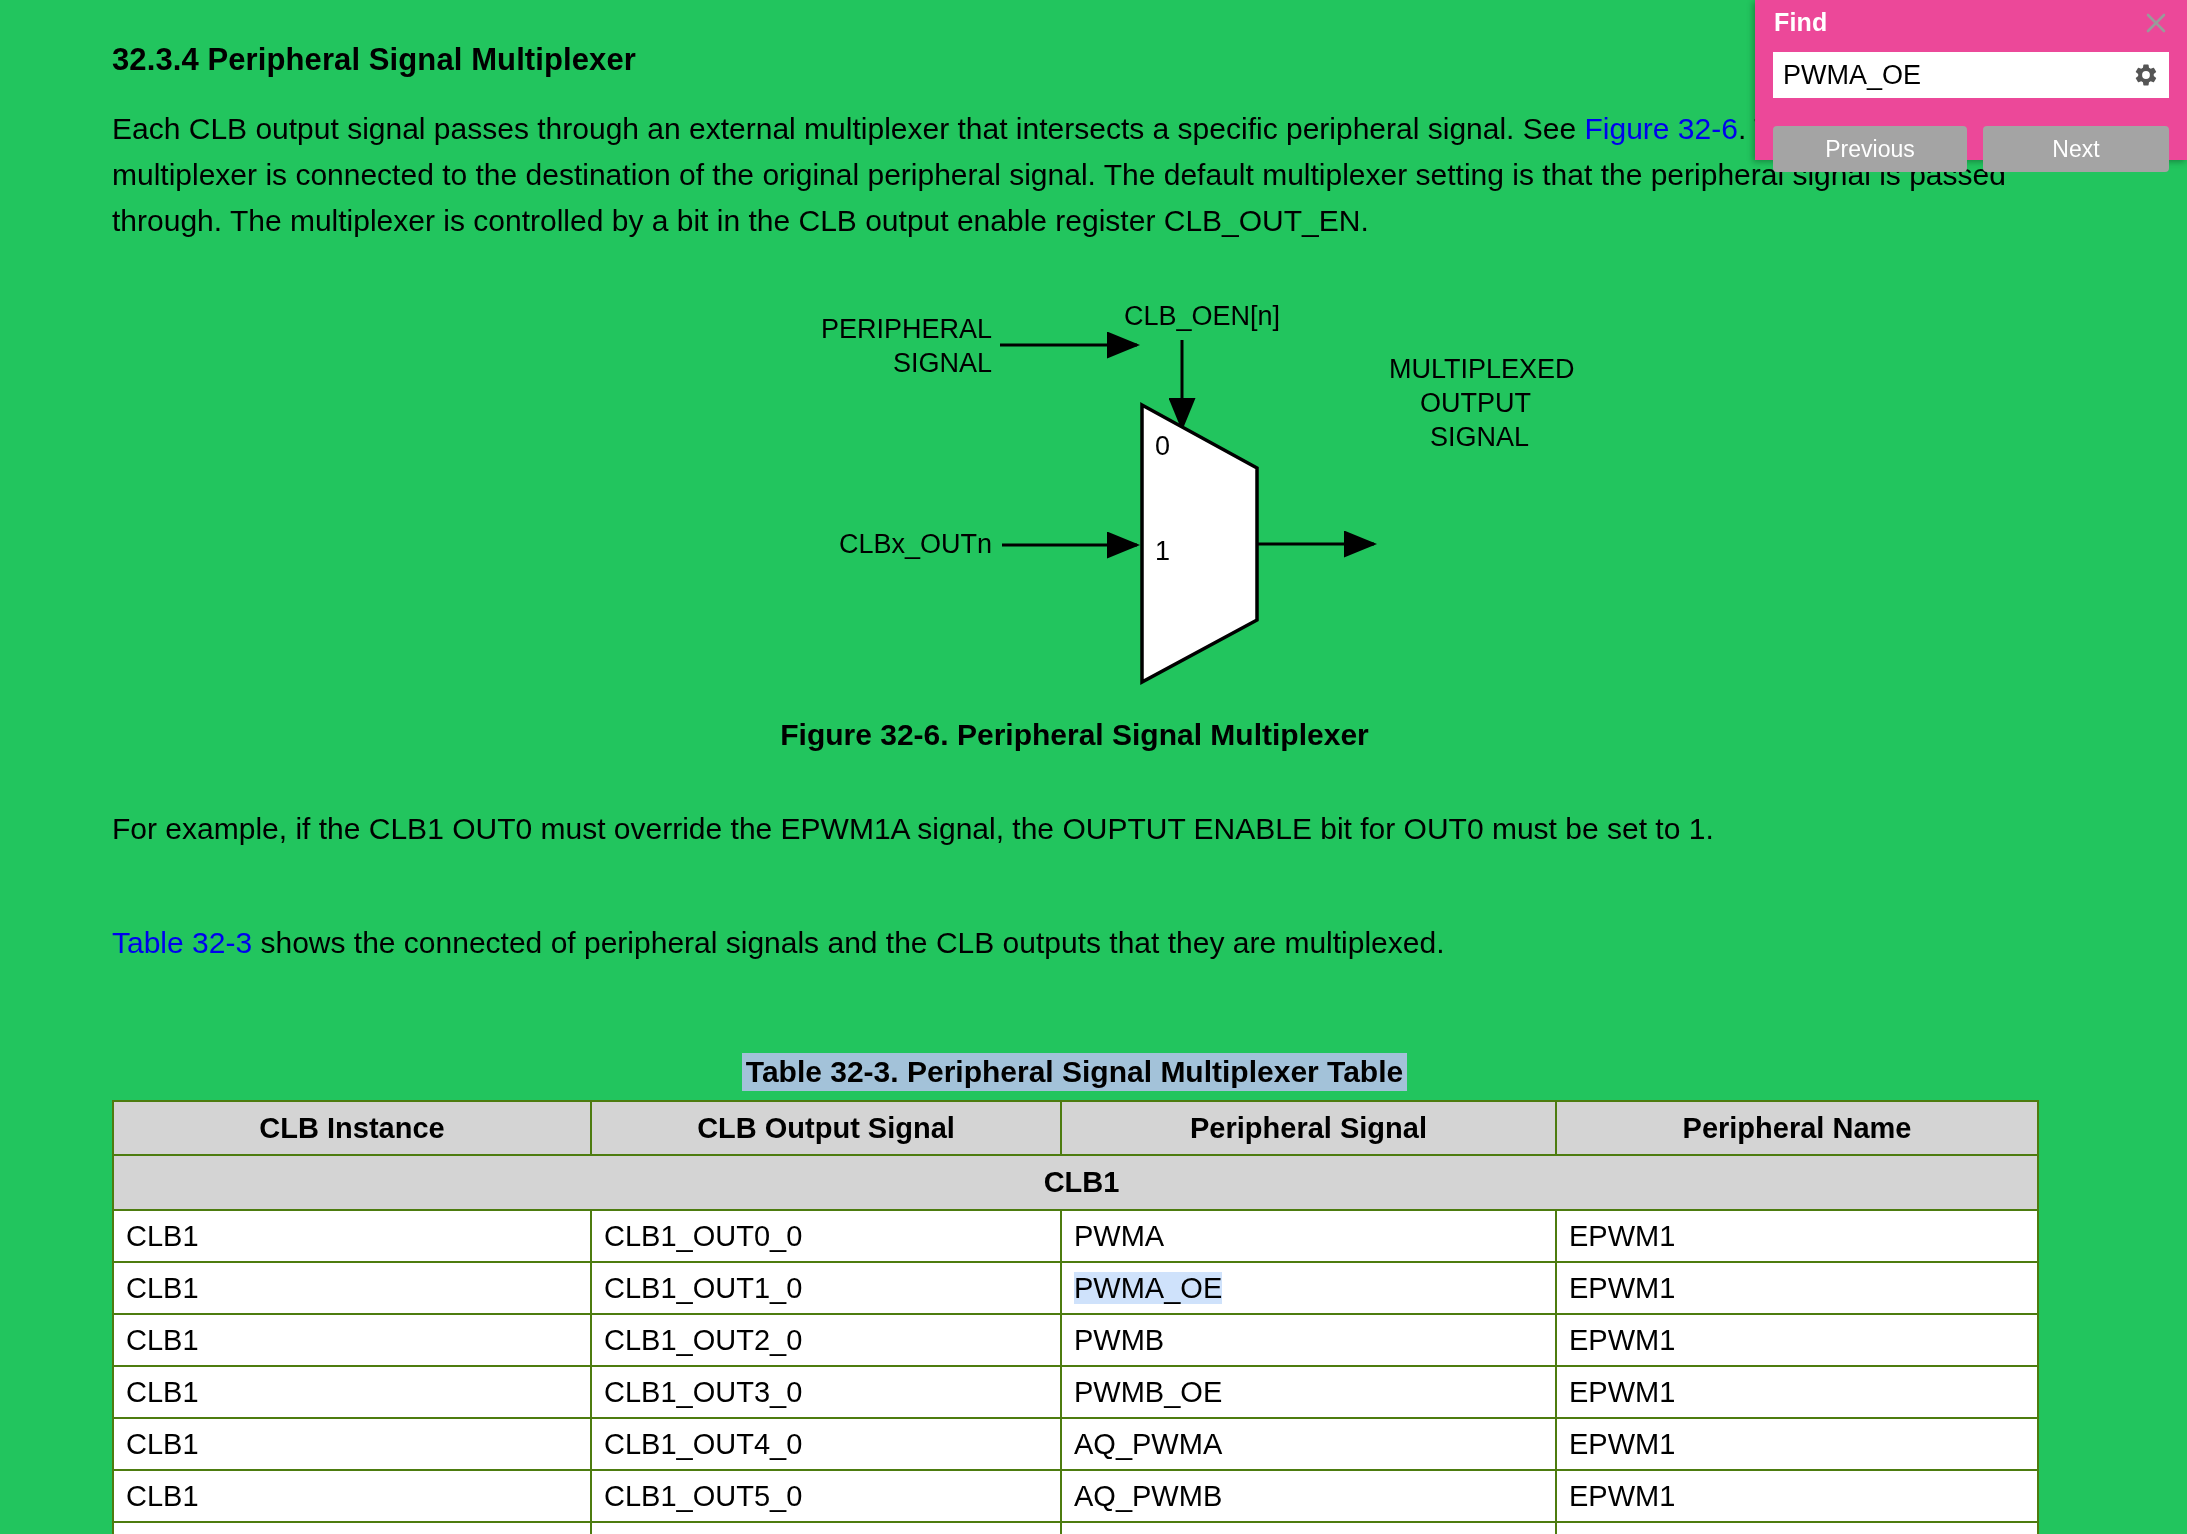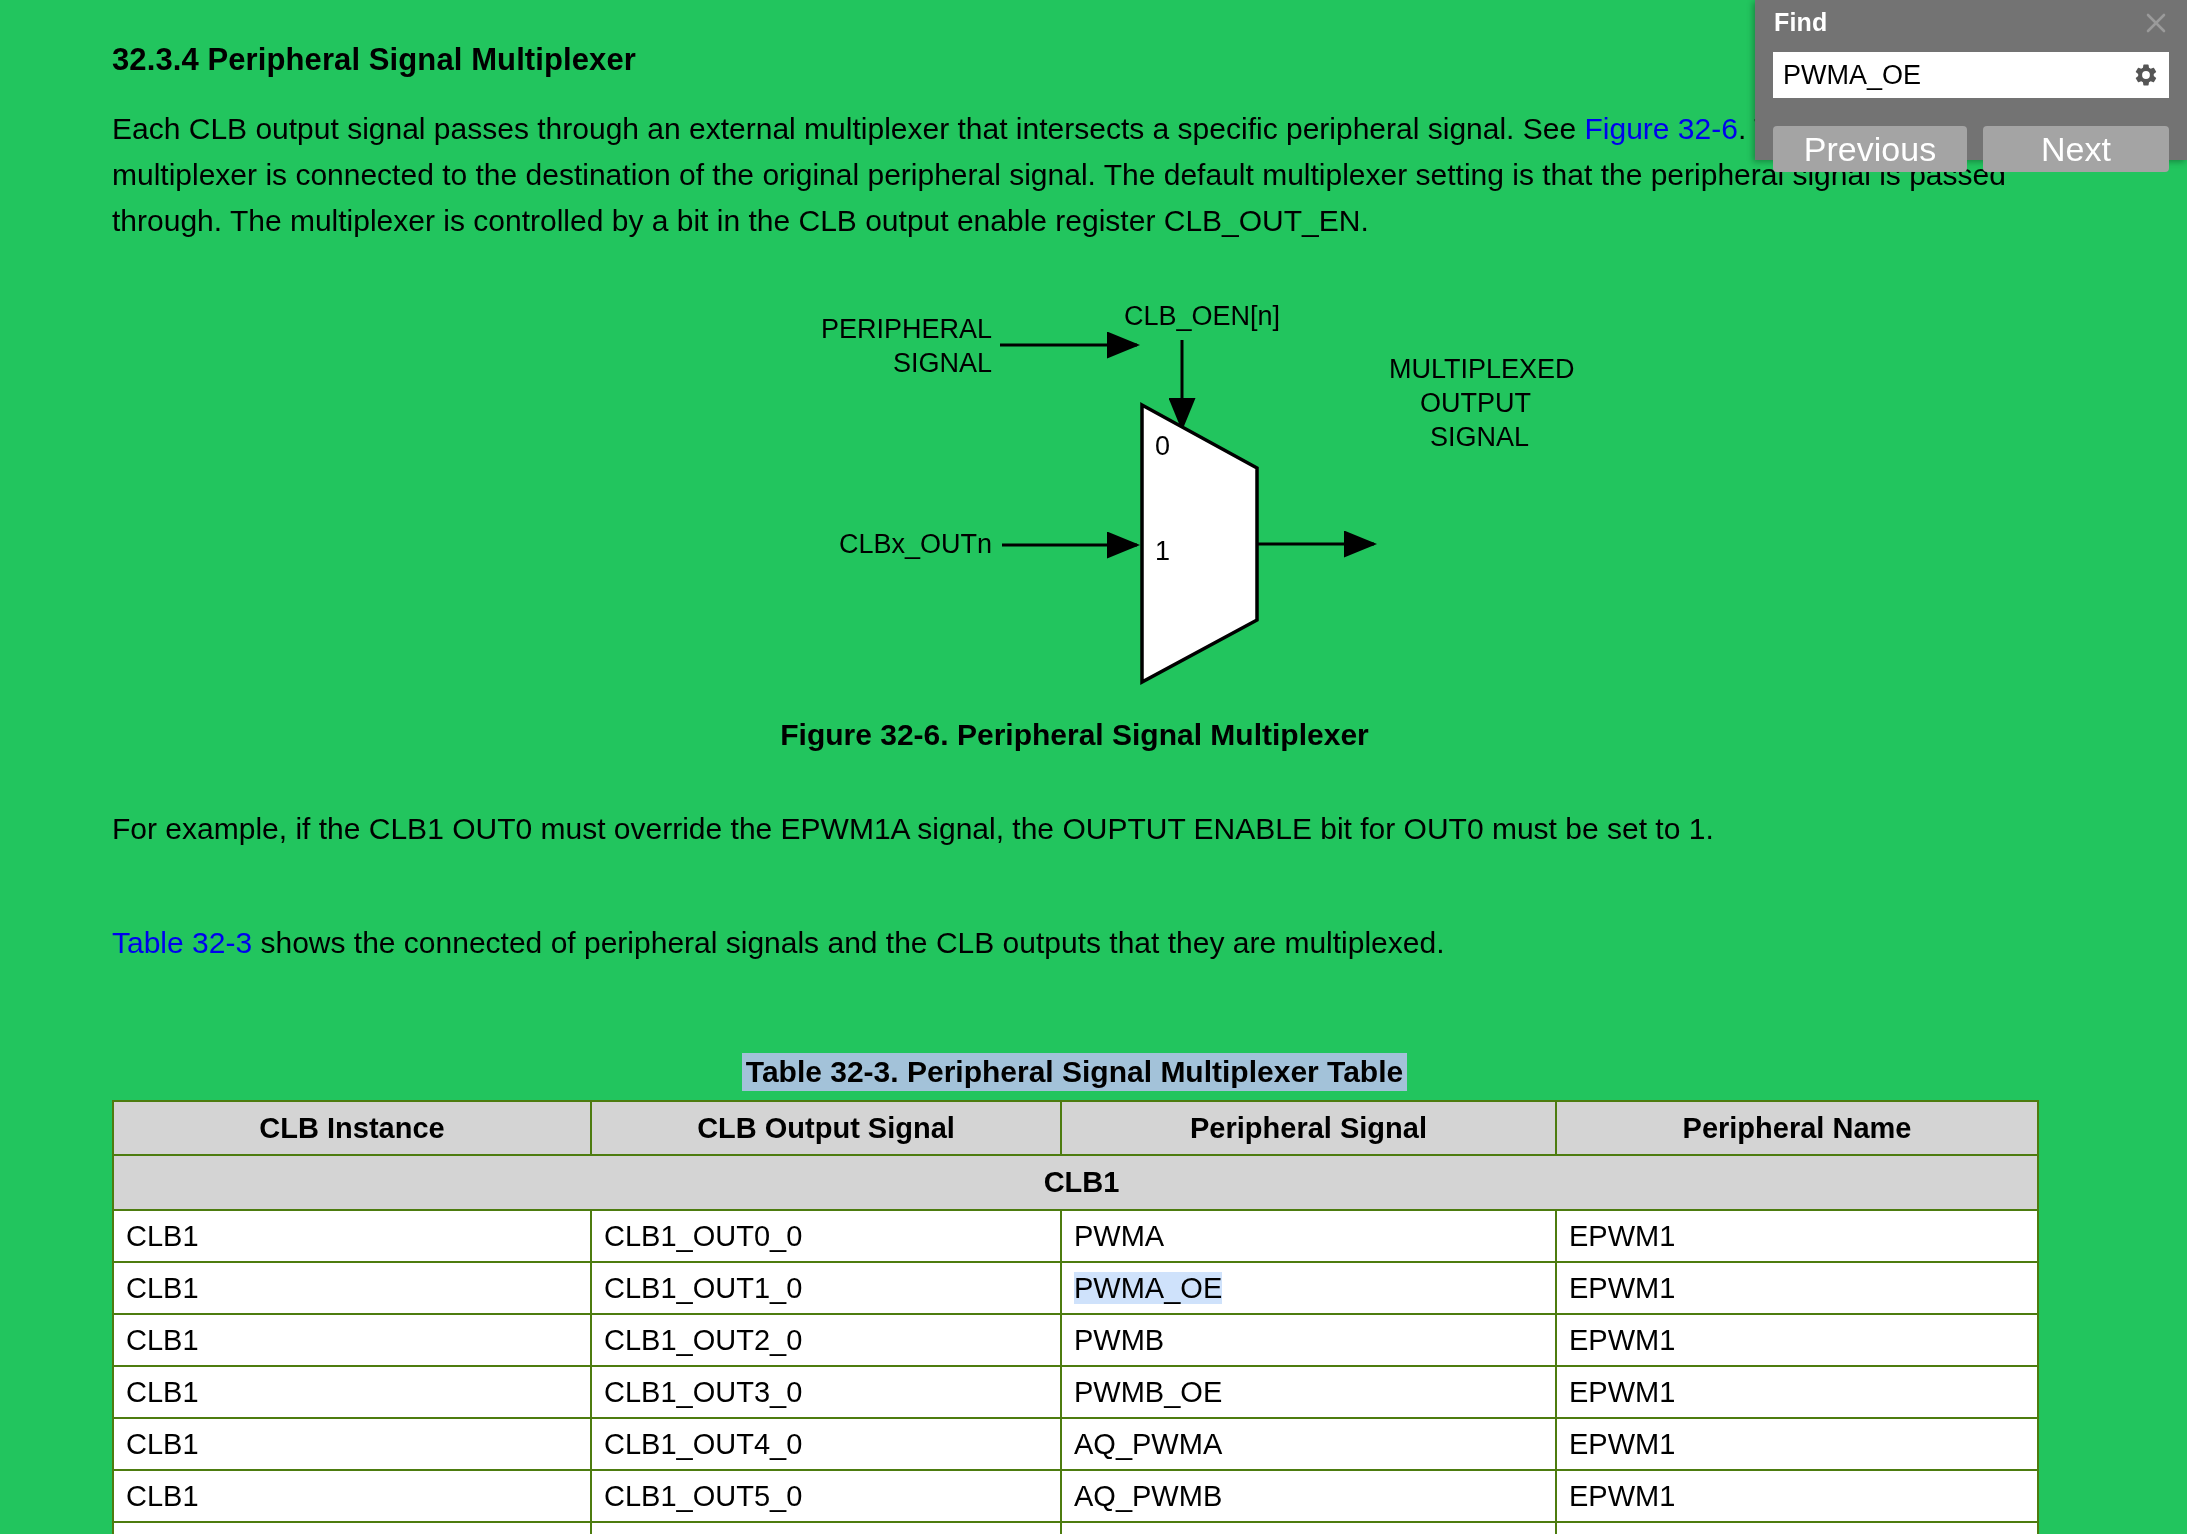--- a/index.html
+++ b/index.html
@@ -157,21 +157,21 @@
   #mux-table tbody td.partial { height: 18px; line-height: 18px; }
   .cell-hl { background: #cfe2fb; }
 
   
   #find-panel {
     position: absolute;
     right: 0;
     top: 0;
     width: 432px;
     height: 160px;
-    background: #737373;
+    background: #ec4899;
     box-sizing: border-box;
     padding: 16px;
     z-index: 50;
     box-shadow: -2px 2px 6px rgba(0,0,0,0.30);
   }
   #find-title {
     position: absolute;
     left: 19px;
     top: 8px;
     font-size: 25px;
@@ -228,21 +228,21 @@
 
   .find-btn {
     position: absolute;
     top: 126px;
     height: 46px;
     background: #a4a4a4;
     border: none;
     border-radius: 4px;
     color: #ffffff;
     font-family: "Liberation Sans", sans-serif;
-    font-size: 34px;
+    font-size: 23px;
     cursor: pointer;
     padding: 0;
     line-height: 46px;
   }
   #btn-previous { left: 18px;  width: 194px; }
   #btn-next     { left: 228px; width: 186px; }
 
 </style>
 </head>
 <body>

